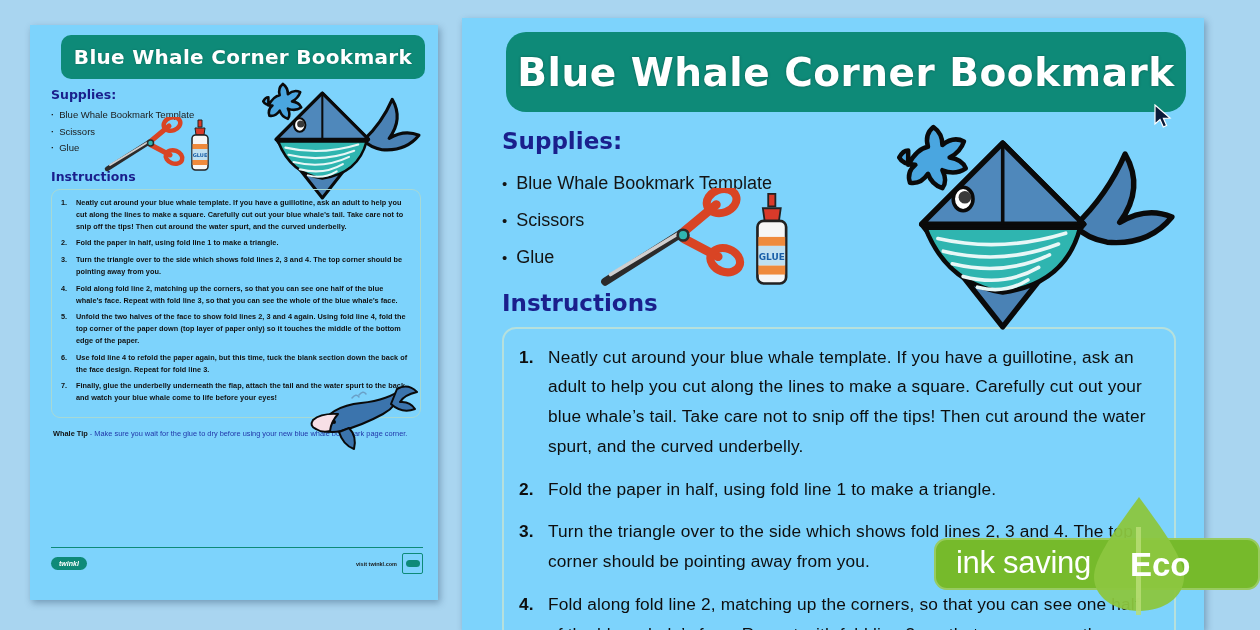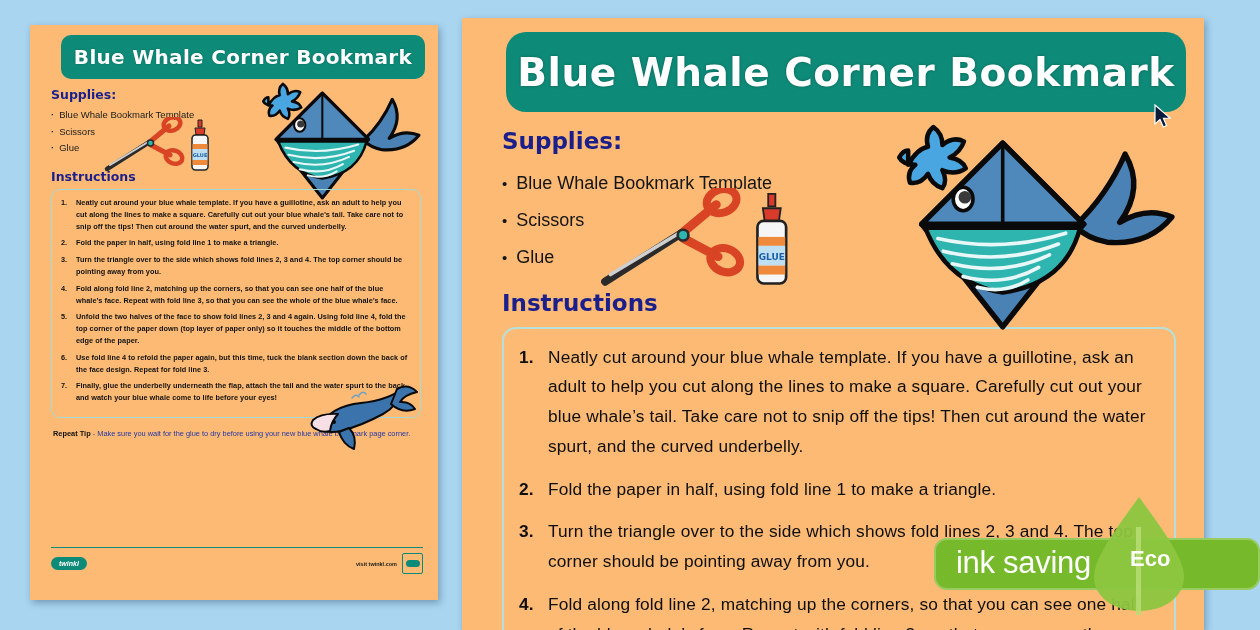--- a/index.html
+++ b/index.html
@@ -9,21 +9,21 @@
     font-family: "Liberation Sans", sans-serif;
   }
   body {
     background: #a9d5f0;
     position: relative;
   }
 
   
   .page {
     position: absolute;
-    background: #fdba74;
+    background: #7dd3fc;
     box-shadow: 2px 3px 7px rgba(20,50,80,.35);
   }
 
   
   #left-page {
     left: 30px; top: 25px;
     width: 408px; height: 575px;
     padding: 10px 13px 0 13px;
   }
   .lp-title-bar {
@@ -186,21 +186,21 @@
     box-shadow: inset 0 0 0 2px rgba(255,255,255,.25);
   }
   .eco-text {
     position: absolute; left: 22px; top: 12px;
     font-size: 31px; color: #fff;
     font-family: "Liberation Sans", sans-serif;
     letter-spacing: -.3px;
   }
   .eco-word {
     position: absolute; left: 196px; top: 13px;
-    font-size: 22px; color: #fff; font-weight: bold;
+    font-size: 33px; color: #fff; font-weight: bold;
     z-index: 3;
   }
   #eco-leaf { position: absolute; left: 150px; top: -38px; width: 110px; height: 120px; z-index: 2; }
 
   
   #cursor { position: absolute; left: 1154px; top: 104px; z-index: 60; }
 </style>
 </head>
 <body>
 
@@ -300,21 +300,21 @@
             <path d="M192 8 q22 -12 40 6 q-26 6 -34 20 q20 -2 30 14 q-26 10 -48 -10Z" fill="#3b74ad"></path>
             <path d="M96 86 q16 16 10 42 q-22 -8 -30 -34Z" fill="#3b74ad"></path>
           </g>
           <circle cx="66" cy="74" r="4" fill="#0a0a0a"></circle>
           <g stroke="#6aa0c7" stroke-width="3" fill="none" stroke-linecap="round">
             <path d="M102 26 q8 -10 14 -2"></path>
             <path d="M116 20 q8 -10 14 -2"></path>
           </g>
         </svg>
       </div>
-      <div><b>Repeat Tip</b><span> - Make sure you wait for the glue to dry before using your new blue whale bookmark page corner.</span></div>
+      <div><b>Whale Tip</b><span> - Make sure you wait for the glue to dry before using your new blue whale bookmark page corner.</span></div>
     </div>
   </div>
 
   <div class="lp-footer">
     <span class="twinkl-logo">twinkl</span>
     <span class="footer-right">
       <span class="visit-txt">visit twinkl.com</span>
       <span class="footer-badge">
           <span class="footer-badge-inner"></span>
         </span>

